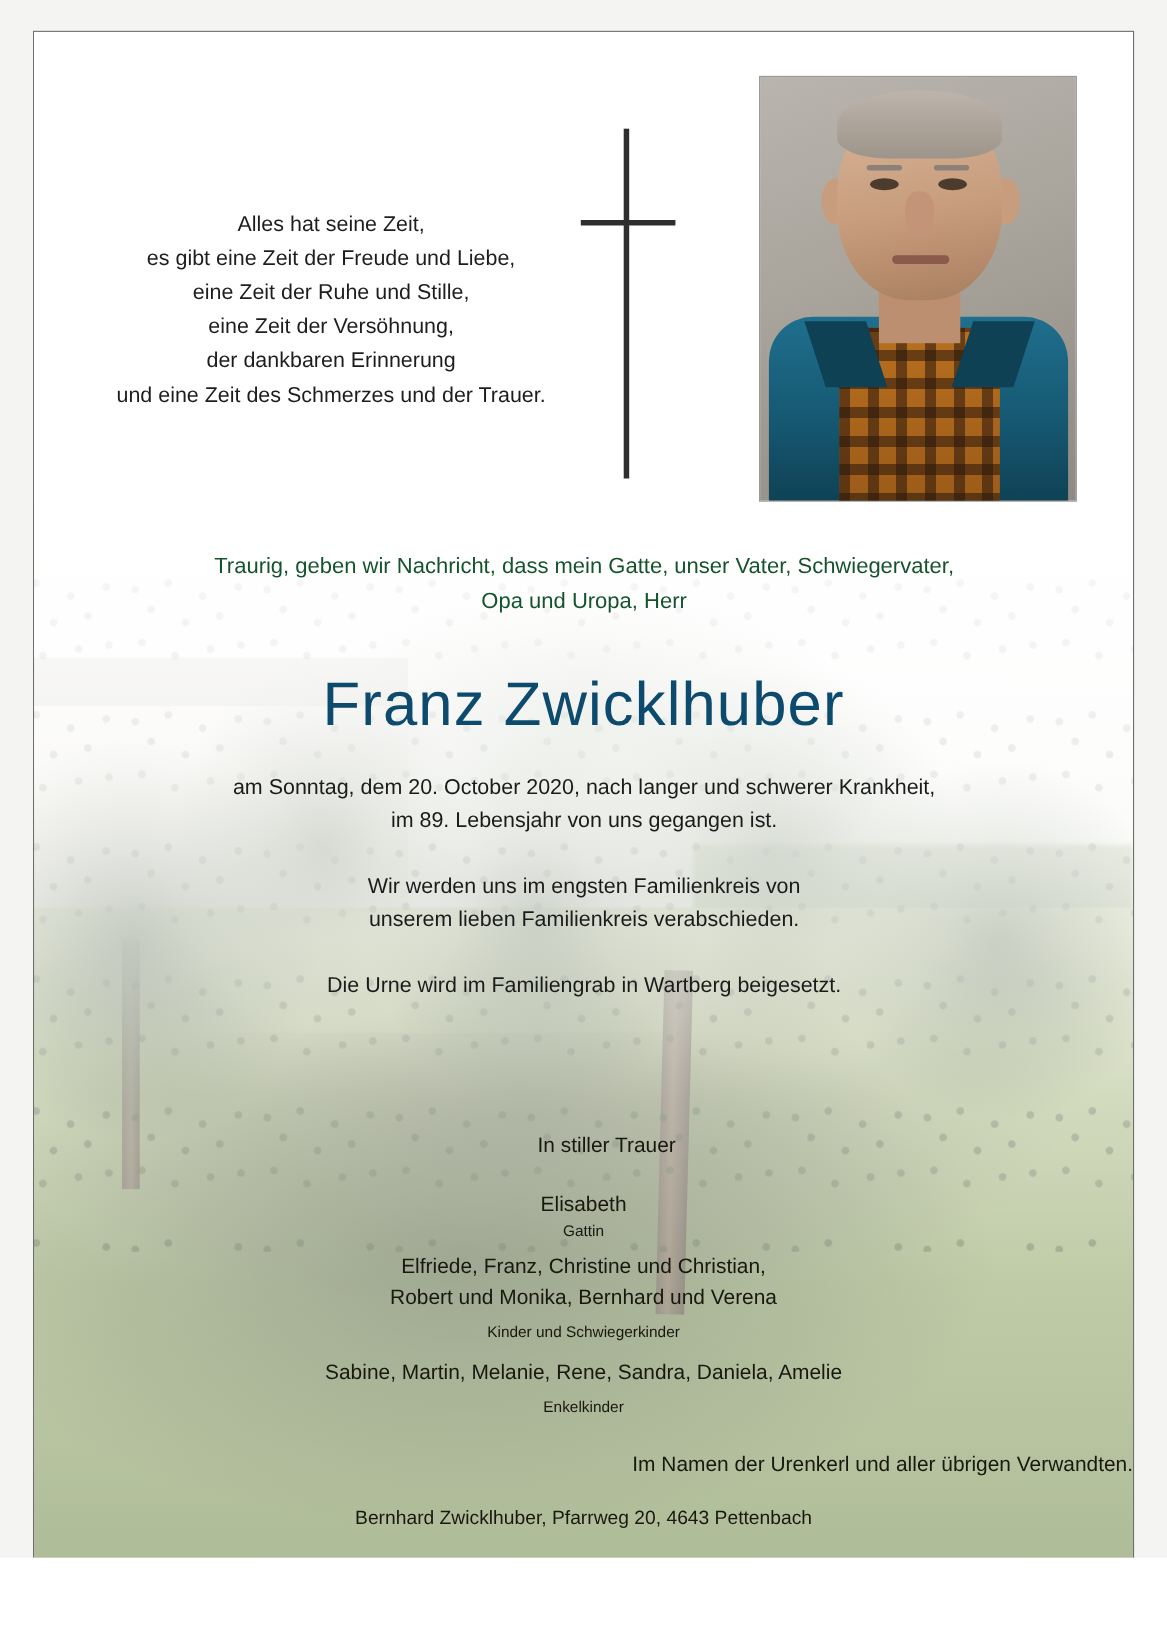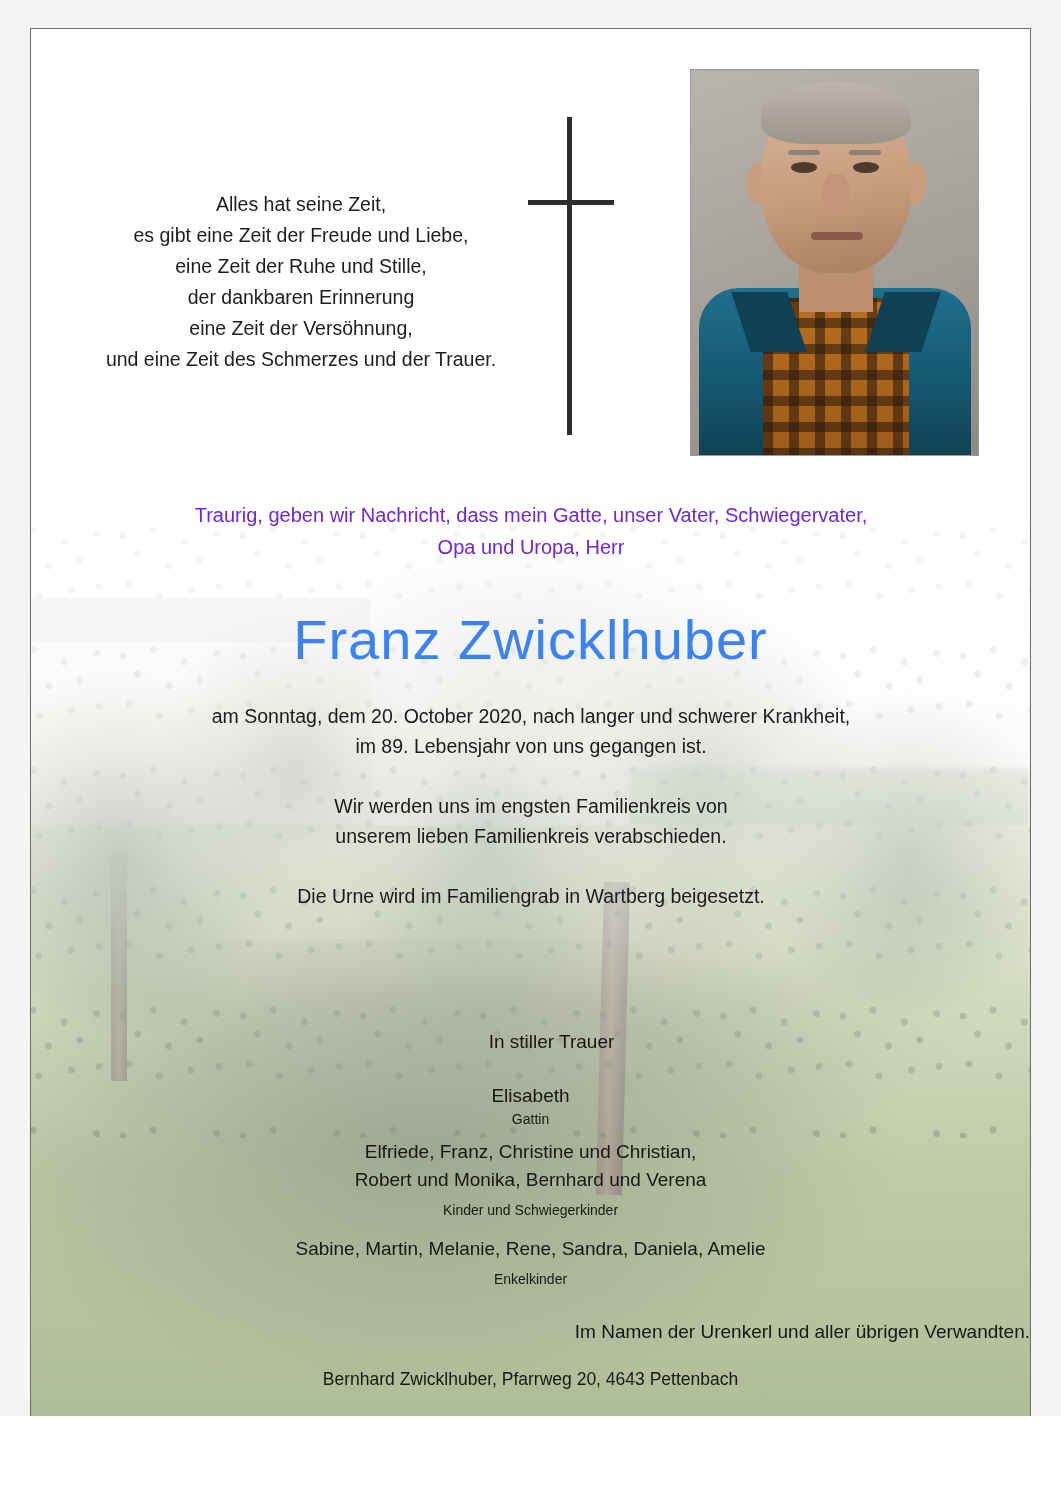--- a/index.html
+++ b/index.html
@@ -325,32 +325,32 @@
   .p-collar-r { left: 184px; transform: skewX(-18deg); }
 
   .lead {
     position: absolute;
     left: 130px;
     top: 470px;
     width: 740px;
     text-align: center;
     font-size: 20px;
     line-height: 32px;
-    color: #6d28d9;
+    color: #14532d;
   }
 
   .name {
     position: absolute;
     left: 0;
     top: 578px;
     width: 100%;
     text-align: center;
     font-size: 56px;
     letter-spacing: 1px;
-    color: #3b82f6;
+    color: #0c4a6e;
   }
 
   .details {
     position: absolute;
     left: 110px;
     top: 672px;
     width: 780px;
     text-align: center;
     font-size: 19.5px;
     line-height: 30px;
@@ -419,22 +419,22 @@
       <div class="canopy-leaves"></div>
       <div class="haze"></div>
     </div>
 
     <div class="content">
 
       <div class="verse">
         <div>Alles hat seine Zeit,</div>
         <div>es gibt eine Zeit der Freude und Liebe,</div>
         <div>eine Zeit der Ruhe und Stille,</div>
+        <div>eine Zeit der Versöhnung,</div>
         <div>der dankbaren Erinnerung</div>
-        <div>eine Zeit der Versöhnung,</div>
         <div>und eine Zeit des Schmerzes und der Trauer.</div>
       </div>
 
       <div class="cross">
         <div class="v"></div>
         <div class="h"></div>
       </div>
 
       <div class="portrait">
         <div class="pbg"></div>

